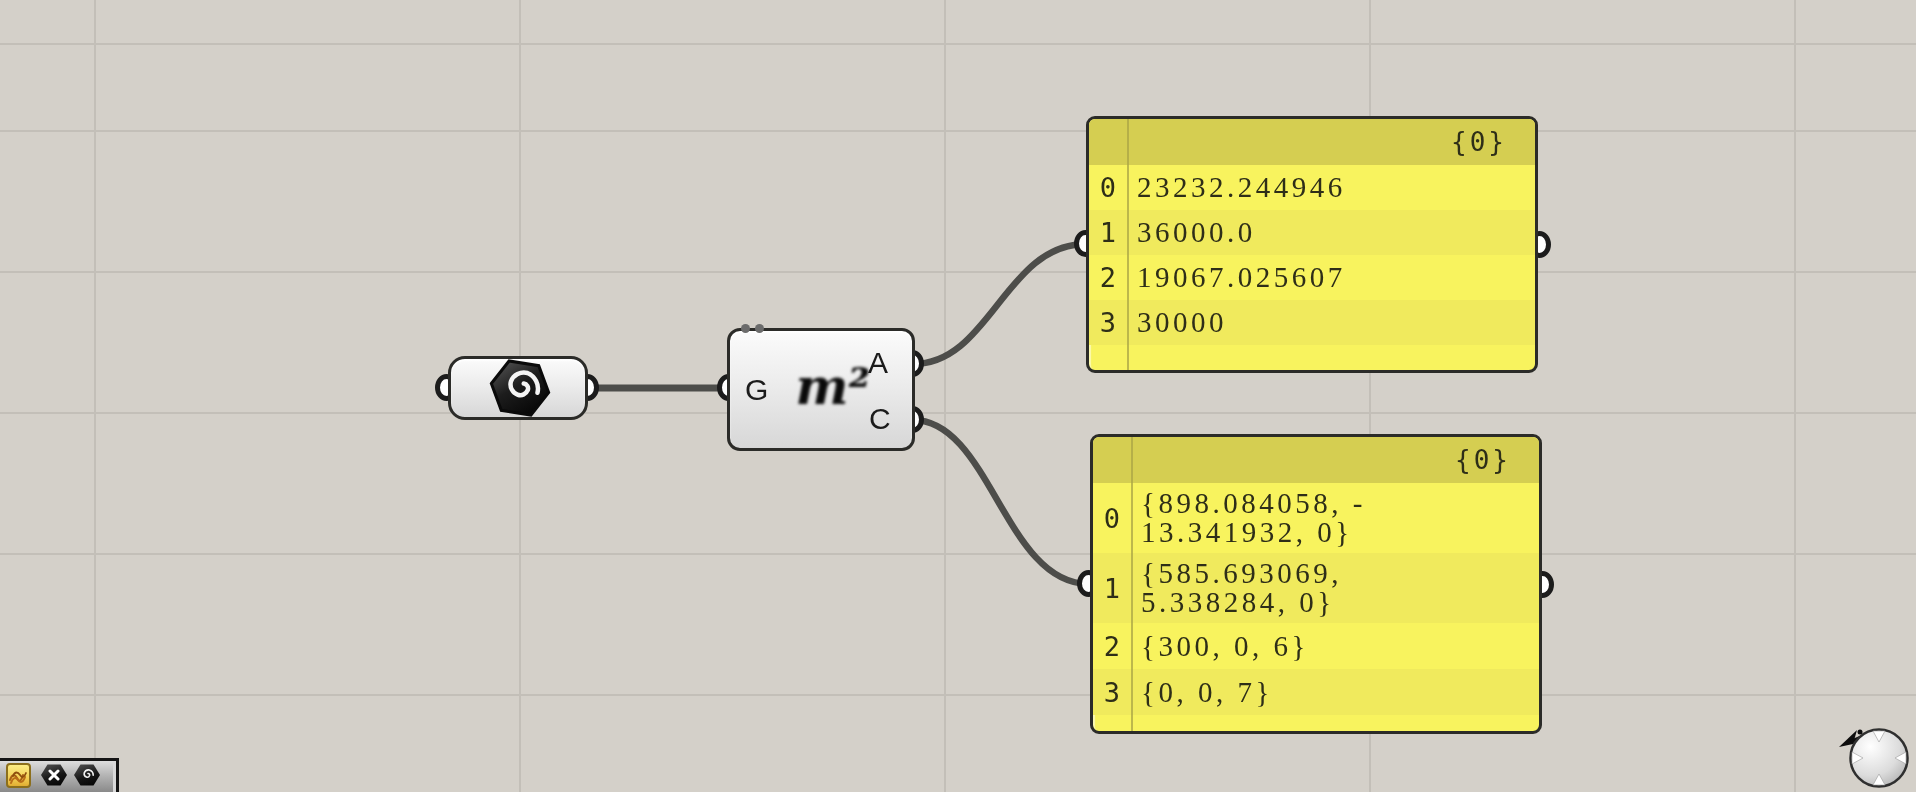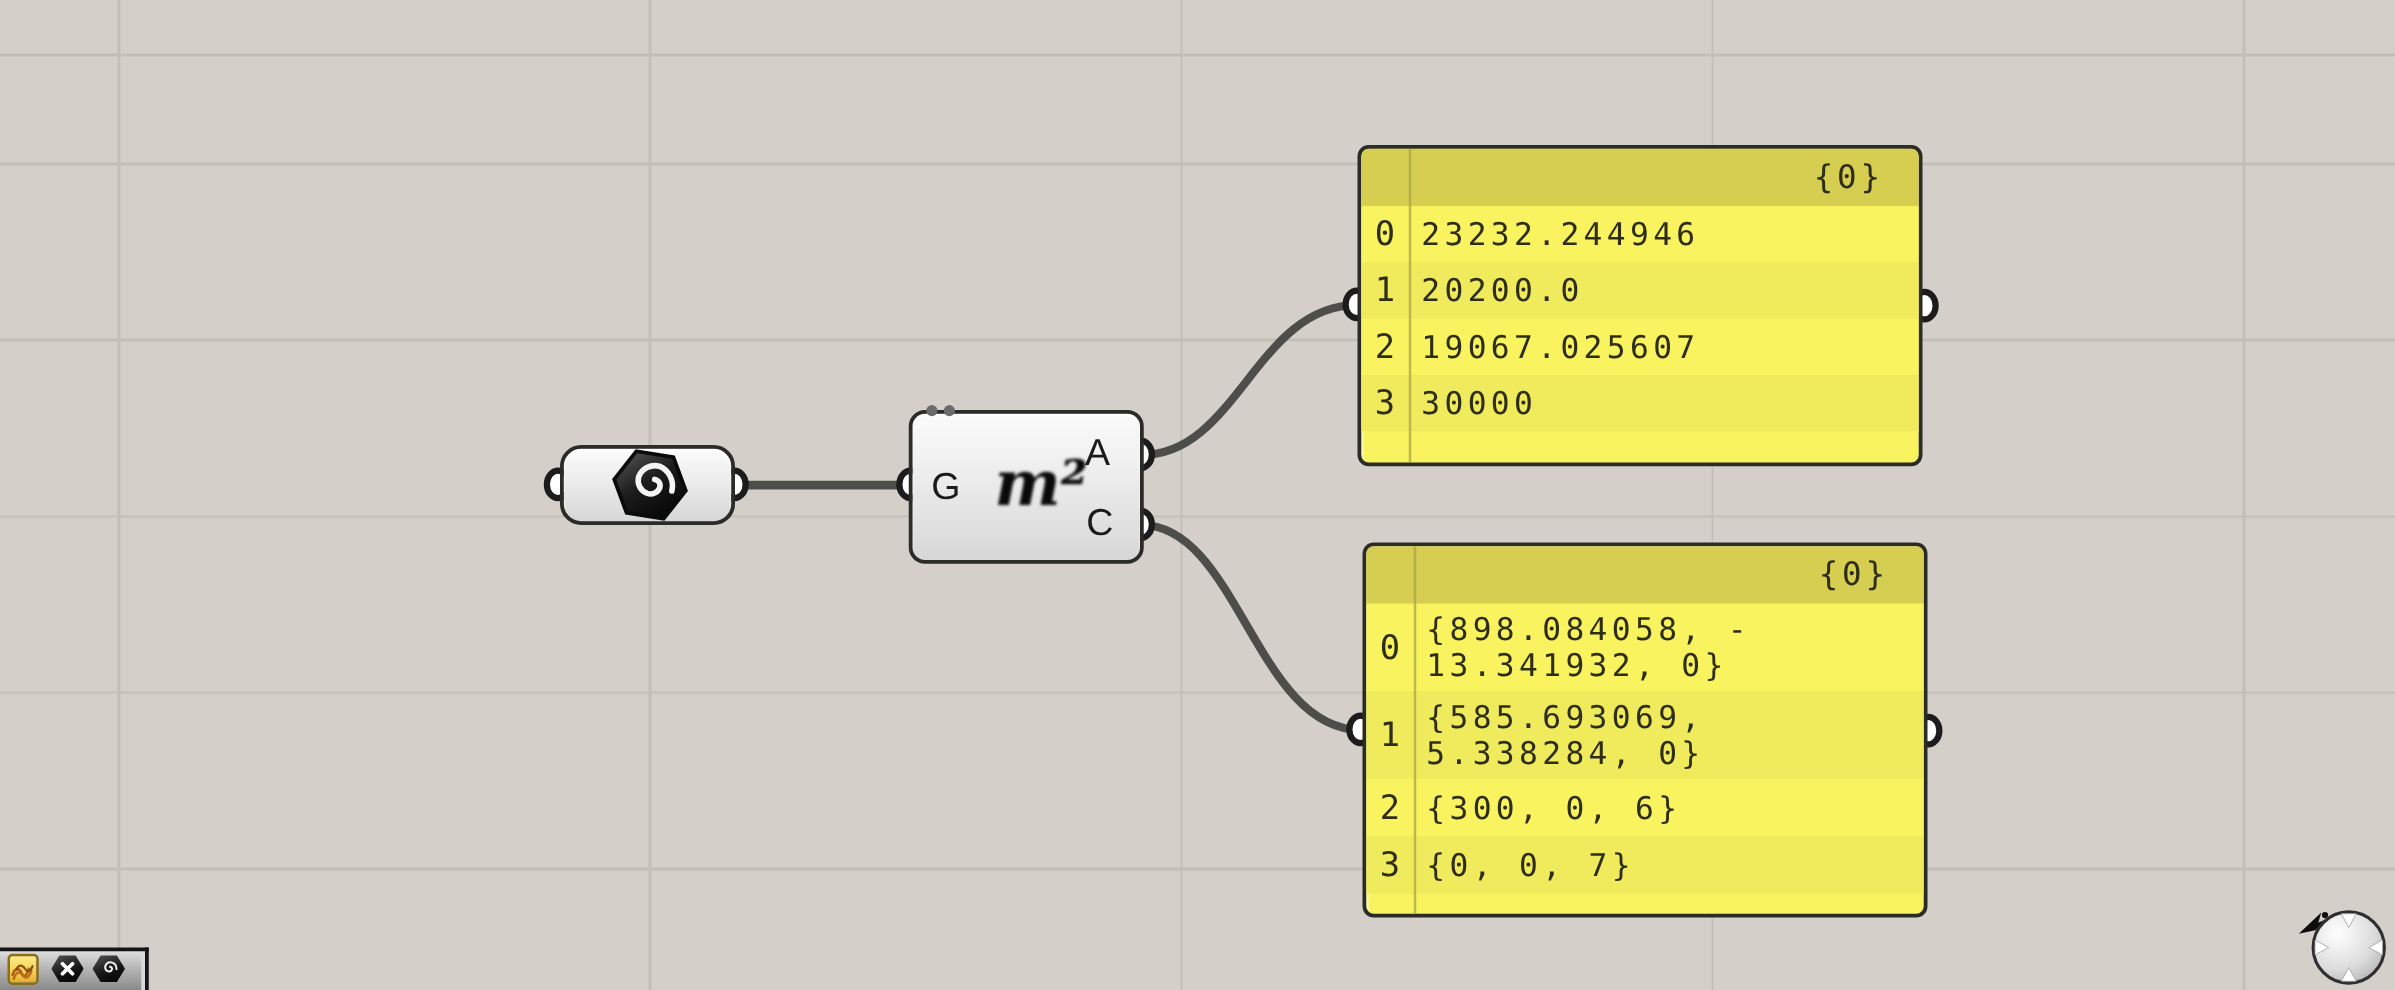--- a/index.html
+++ b/index.html
@@ -45,21 +45,21 @@
     height:46px;background:var(--panel-header,#d5ce51);
     display:flex;align-items:center;justify-content:flex-end;
     padding-right:28px;font-size:26px;letter-spacing:3px;
   }
   .prow{display:flex;align-items:stretch;}
   .prow.even{background:var(--panel-yellow,#f8f35e);}
   .prow.odd{background:var(--panel-yellow-alt,#f0ea5d);}
   .pidx{width:38px;flex:0 0 38px;display:flex;align-items:center;justify-content:center;
         font-size:27px;}
   .pval{flex:1;display:flex;align-items:center;padding-left:10px;
-        font-size:25px;letter-spacing:3.5px;line-height:29px;white-space:pre-line;}
+        font-size:29px;letter-spacing:3.5px;line-height:29px;white-space:pre-line;font-family:Liberation Serif, serif;}
   .psep{position:absolute;left:38px;top:0;bottom:0;width:2px;background:#aaa446;opacity:.75;}
   
   #toolbar{
     position:absolute;left:0;bottom:0;width:116px;height:31px;z-index:10;
     background:linear-gradient(180deg,#dedede 0%,#b5b5b5 45%,#8a8a8a 100%);
     border-top:3px solid #151515;border-right:3px solid #151515;
     box-shadow:inset -3px 0 0 #d9d9d9;
   }
   .tb-icon{position:absolute;top:2px;}
   .hexbtn{
@@ -125,21 +125,21 @@
     <div class="phead">
       <span>{0}</span>
     </div>
     <div>
         <div class="prow even" style="height: 45px;">
           <div class="pidx">0</div>
           <div class="pval">23232.244946</div>
         </div>
         <div class="prow odd" style="height: 45px;">
           <div class="pidx">1</div>
-          <div class="pval">20200.0</div>
+          <div class="pval">36000.0</div>
         </div>
         <div class="prow even" style="height: 45px;">
           <div class="pidx">2</div>
           <div class="pval">19067.025607</div>
         </div>
         <div class="prow odd" style="height: 45px;">
           <div class="pidx">3</div>
           <div class="pval">30000</div>
         </div>
       </div>

